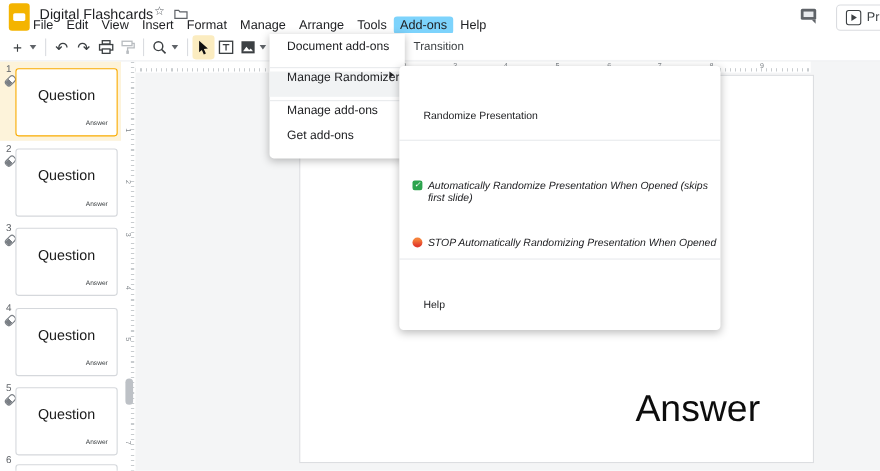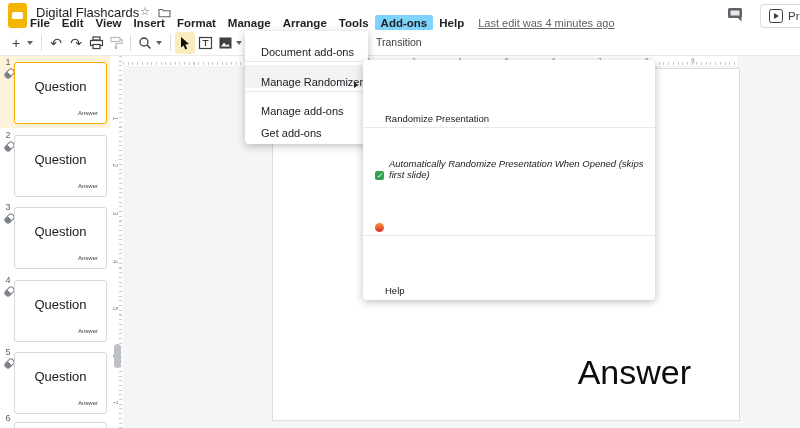--- a/index.html
+++ b/index.html
@@ -7,21 +7,21 @@
        font-family:"Liberation Sans",sans-serif;color:#202124;-webkit-font-smoothing:antialiased;}
   .abs{position:absolute;}
 
   
   #logo{left:8px;top:3px;width:19px;height:25px;background:#F4B400;border-radius:3px;}
   #logo::after{content:"";position:absolute;left:4px;top:9px;width:11px;height:7px;background:#fff;border-radius:1.5px;}
   #doc-title{left:36px;top:5px;font-size:13px;font-weight:500;color:#202124;}
   #star{left:140px;top:5px;font-size:11px;color:#5f6368;line-height:12px;}
   #folder{left:158px;top:7px;}
   #menubar{left:24px;top:15px;display:flex;align-items:center;}
-  .mi{font-size:11.5px;color:#202124;padding:2px 6px;border-radius:3px;white-space:nowrap;font-weight:bold;}
+  .mi{font-size:11.5px;color:#202124;padding:2px 6px;border-radius:3px;white-space:nowrap;}
   .mi.active{background:#7dd3fc;}
   #last-edit{font-size:11px;color:#5f6368;text-decoration:underline;margin-left:8px;white-space:nowrap;}
   #comment-btn{left:727px;top:7px;width:20px;height:18px;}
   #present-btn{left:760px;top:4px;height:24px;width:75px;border:1px solid #dadce0;border-radius:4px;
                background:#fff;display:flex;align-items:center;box-sizing:border-box;}
   #present-ic{width:12px;height:12px;border:1.5px solid #3c4043;border-radius:2.5px;margin:0 5px 0 8px;
               display:flex;align-items:center;justify-content:center;}
   #present-ic::after{content:"";border-left:5px solid #3c4043;border-top:3.5px solid transparent;border-bottom:3.5px solid transparent;margin-left:1px;}
   #present-label{font-size:11.5px;color:#3c4043;white-space:nowrap;}
 
@@ -57,21 +57,21 @@
   .trans-ic{position:absolute;left:4px;width:9px;height:5px;border:1px solid #7a7f85;border-radius:3px;
       background:linear-gradient(90deg,#7a7f85 50%,#fff 50%);transform:rotate(-45deg);}
   .thumb{position:absolute;left:14px;width:93px;height:62px;background:#fff;border:1px solid #d5d8dc;border-radius:3px;box-sizing:border-box;}
   .thumb.sel{border:1.5px solid #f9ab00;}
   .thumb-title{position:absolute;left:0;right:0;top:16px;text-align:center;font-size:13px;color:#1b1b1b;}
   .thumb-note{position:absolute;right:8px;bottom:7px;font-size:6px;color:#3c4043;}
 
   
   .menu{background:#fff;box-shadow:0 2px 8px rgba(0,0,0,.26);border-radius:0 0 4px 4px;z-index:40;box-sizing:border-box;}
   #addons-menu{left:245px;top:31px;width:123px;padding:5px 0;}
-  .menu-item{display:flex;align-items:flex-end;font-size:11px;color:#202124;padding-left:16px;position:relative;}
+  .menu-item{display:flex;align-items:flex-start;font-size:11px;color:#202124;padding-left:16px;position:relative;}
   #addons-menu .menu-item{height:22px;}
   #addons-menu .menu-item.hov{background:#f1f3f4;height:23px;}
   .submenu-arrow{position:absolute;right:10px;width:0;height:0;
       border-top:3.5px solid transparent;border-bottom:3.5px solid transparent;border-left:4.5px solid #202124;}
   .msep{height:1px;background:#e8eaed;margin:3px 0;}
   #randomizer-menu{left:363px;top:60px;width:292px;padding:4px 0;border-radius:4px;}
   #randomizer-menu .menu-item{font-size:9.5px;padding-left:22px;margin-top:36px;}
   .row-lg{height:24px;}
   .row-sm{height:16px;padding-left:12px !important;font-style:italic;}
   .check-ic{width:9px;height:9px;background:#2da44e;border-radius:2px;margin-right:5px;flex:0 0 auto;
@@ -96,21 +96,20 @@
   <span class="mi">File</span>
   <span class="mi">Edit</span>
   <span class="mi">View</span>
   <span class="mi">Insert</span>
   <span class="mi">Format</span>
   <span class="mi">Manage</span>
   <span class="mi">Arrange</span>
   <span class="mi">Tools</span>
   <span class="mi active">Add-ons</span>
   <span class="mi">Help</span>
-  <span id="last-edit">Last edit was 4 minutes ago</span>
 </div>
 
 <div class="abs" id="comment-btn">
   <svg width="17" height="15" viewBox="0 0 17 15">
     <rect x="1" y="1" width="14" height="10" rx="1.5" fill="#5f6368"></rect>
     <rect x="3.5" y="3.5" width="9" height="5" fill="#e8eaed"></rect>
     <path d="M11 11 L14.5 14.5 L14.5 11 Z" fill="#5f6368"></path>
   </svg>
 </div>
 <div class="abs" id="present-btn">
@@ -285,18 +284,19 @@
   <div class="menu-item row-lg">
     <span>Randomize Presentation</span>
   </div>
   <div class="msep"></div>
   <div class="menu-item row-sm">
     <span class="check-ic">✓</span>
     <span>Automatically Randomize Presentation When Opened (skips first slide)</span>
   </div>
   <div class="menu-item row-sm">
     <span class="stop-ic"></span>
+    <span>STOP Automatically Randomizing Presentation When Opened</span>
   </div>
   <div class="msep"></div>
   <div class="menu-item row-lg">
     <span>Help</span>
   </div>
 </div>
 
 </body></html>

